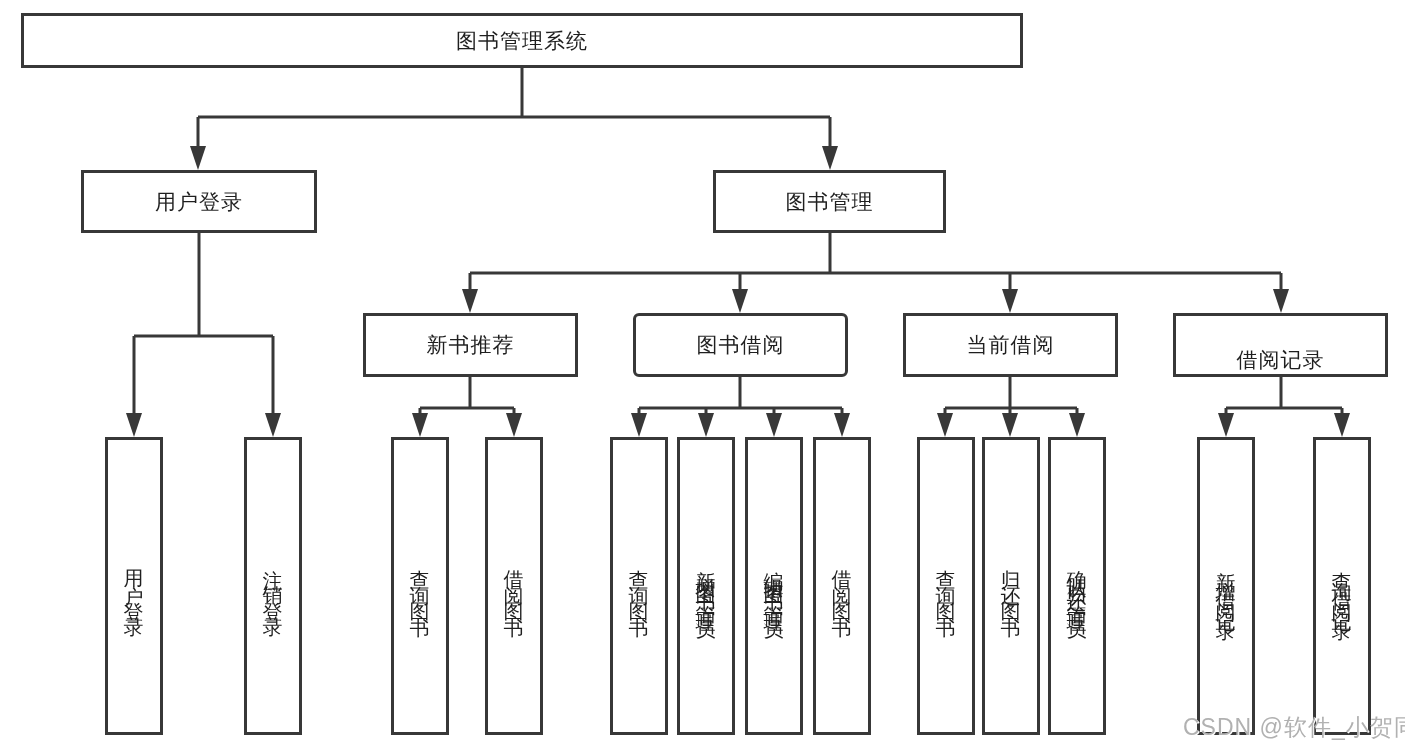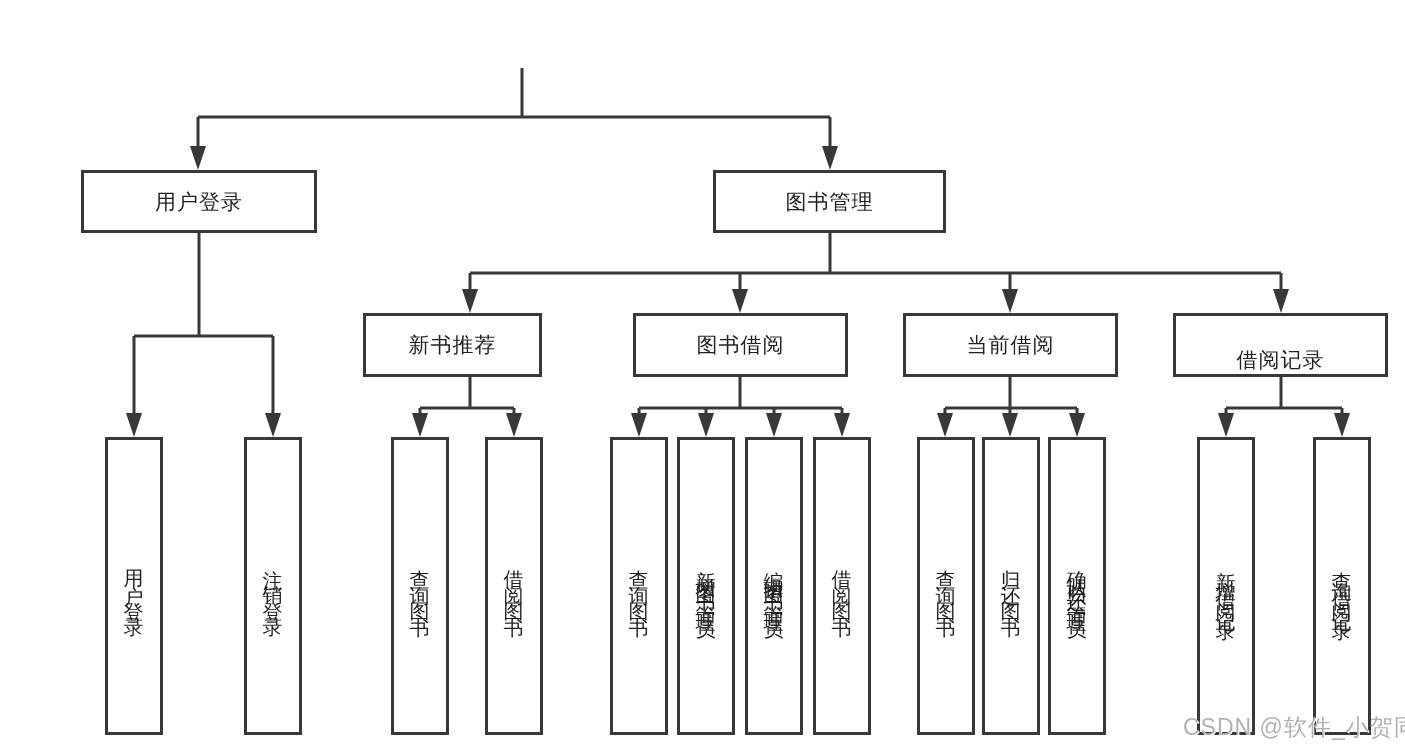--- a/index.html
+++ b/index.html
@@ -75,32 +75,35 @@
       <polygon points="766,413 782,413 774,437"></polygon>
       <polygon points="834,413 850,413 842,437"></polygon>
       <polygon points="937,413 953,413 945,437"></polygon>
       <polygon points="1002,413 1018,413 1010,437"></polygon>
       <polygon points="1069,413 1085,413 1077,437"></polygon>
       <polygon points="1218,413 1234,413 1226,437"></polygon>
       <polygon points="1334,413 1350,413 1342,437"></polygon>
     </g>
   </svg>
 
+  <div class="node hnode" style="left:21px;top:13px;width:1002px;height:55px;">
+    <span>图书管理系统</span>
+  </div>
 
   <div class="node hnode" style="left:81px;top:170px;width:236px;height:63px;">
     <span>用户登录</span>
   </div>
   <div class="node hnode" style="left:713px;top:170px;width:233px;height:63px;text-align:center;">
     <span>图书管理</span>
   </div>
 
-  <div class="node hnode" style="left:363px;top:313px;width:179px;height:64px;">
+  <div class="node hnode" style="left:363px;top:313px;width:215px;height:64px;">
     <span>新书推荐</span>
   </div>
-  <div class="node hnode" style="left:633px;top:313px;width:215px;height:64px;">
+  <div class="node hnode" style="left:633px;top:313px;width:215px;height:64px;border-radius:6px;">
     <span>图书借阅</span>
   </div>
   <div class="node hnode" style="left:903px;top:313px;width:215px;height:64px;">
     <span>当前借阅</span>
   </div>
   <div class="node hnode" style="left:1173px;top:313px;width:215px;height:64px;align-items:flex-end;">
     <span>借阅记录</span>
   </div>
 
   <div class="node leaf" style="left:105px;top:437px;width:58px;height:298px;">

